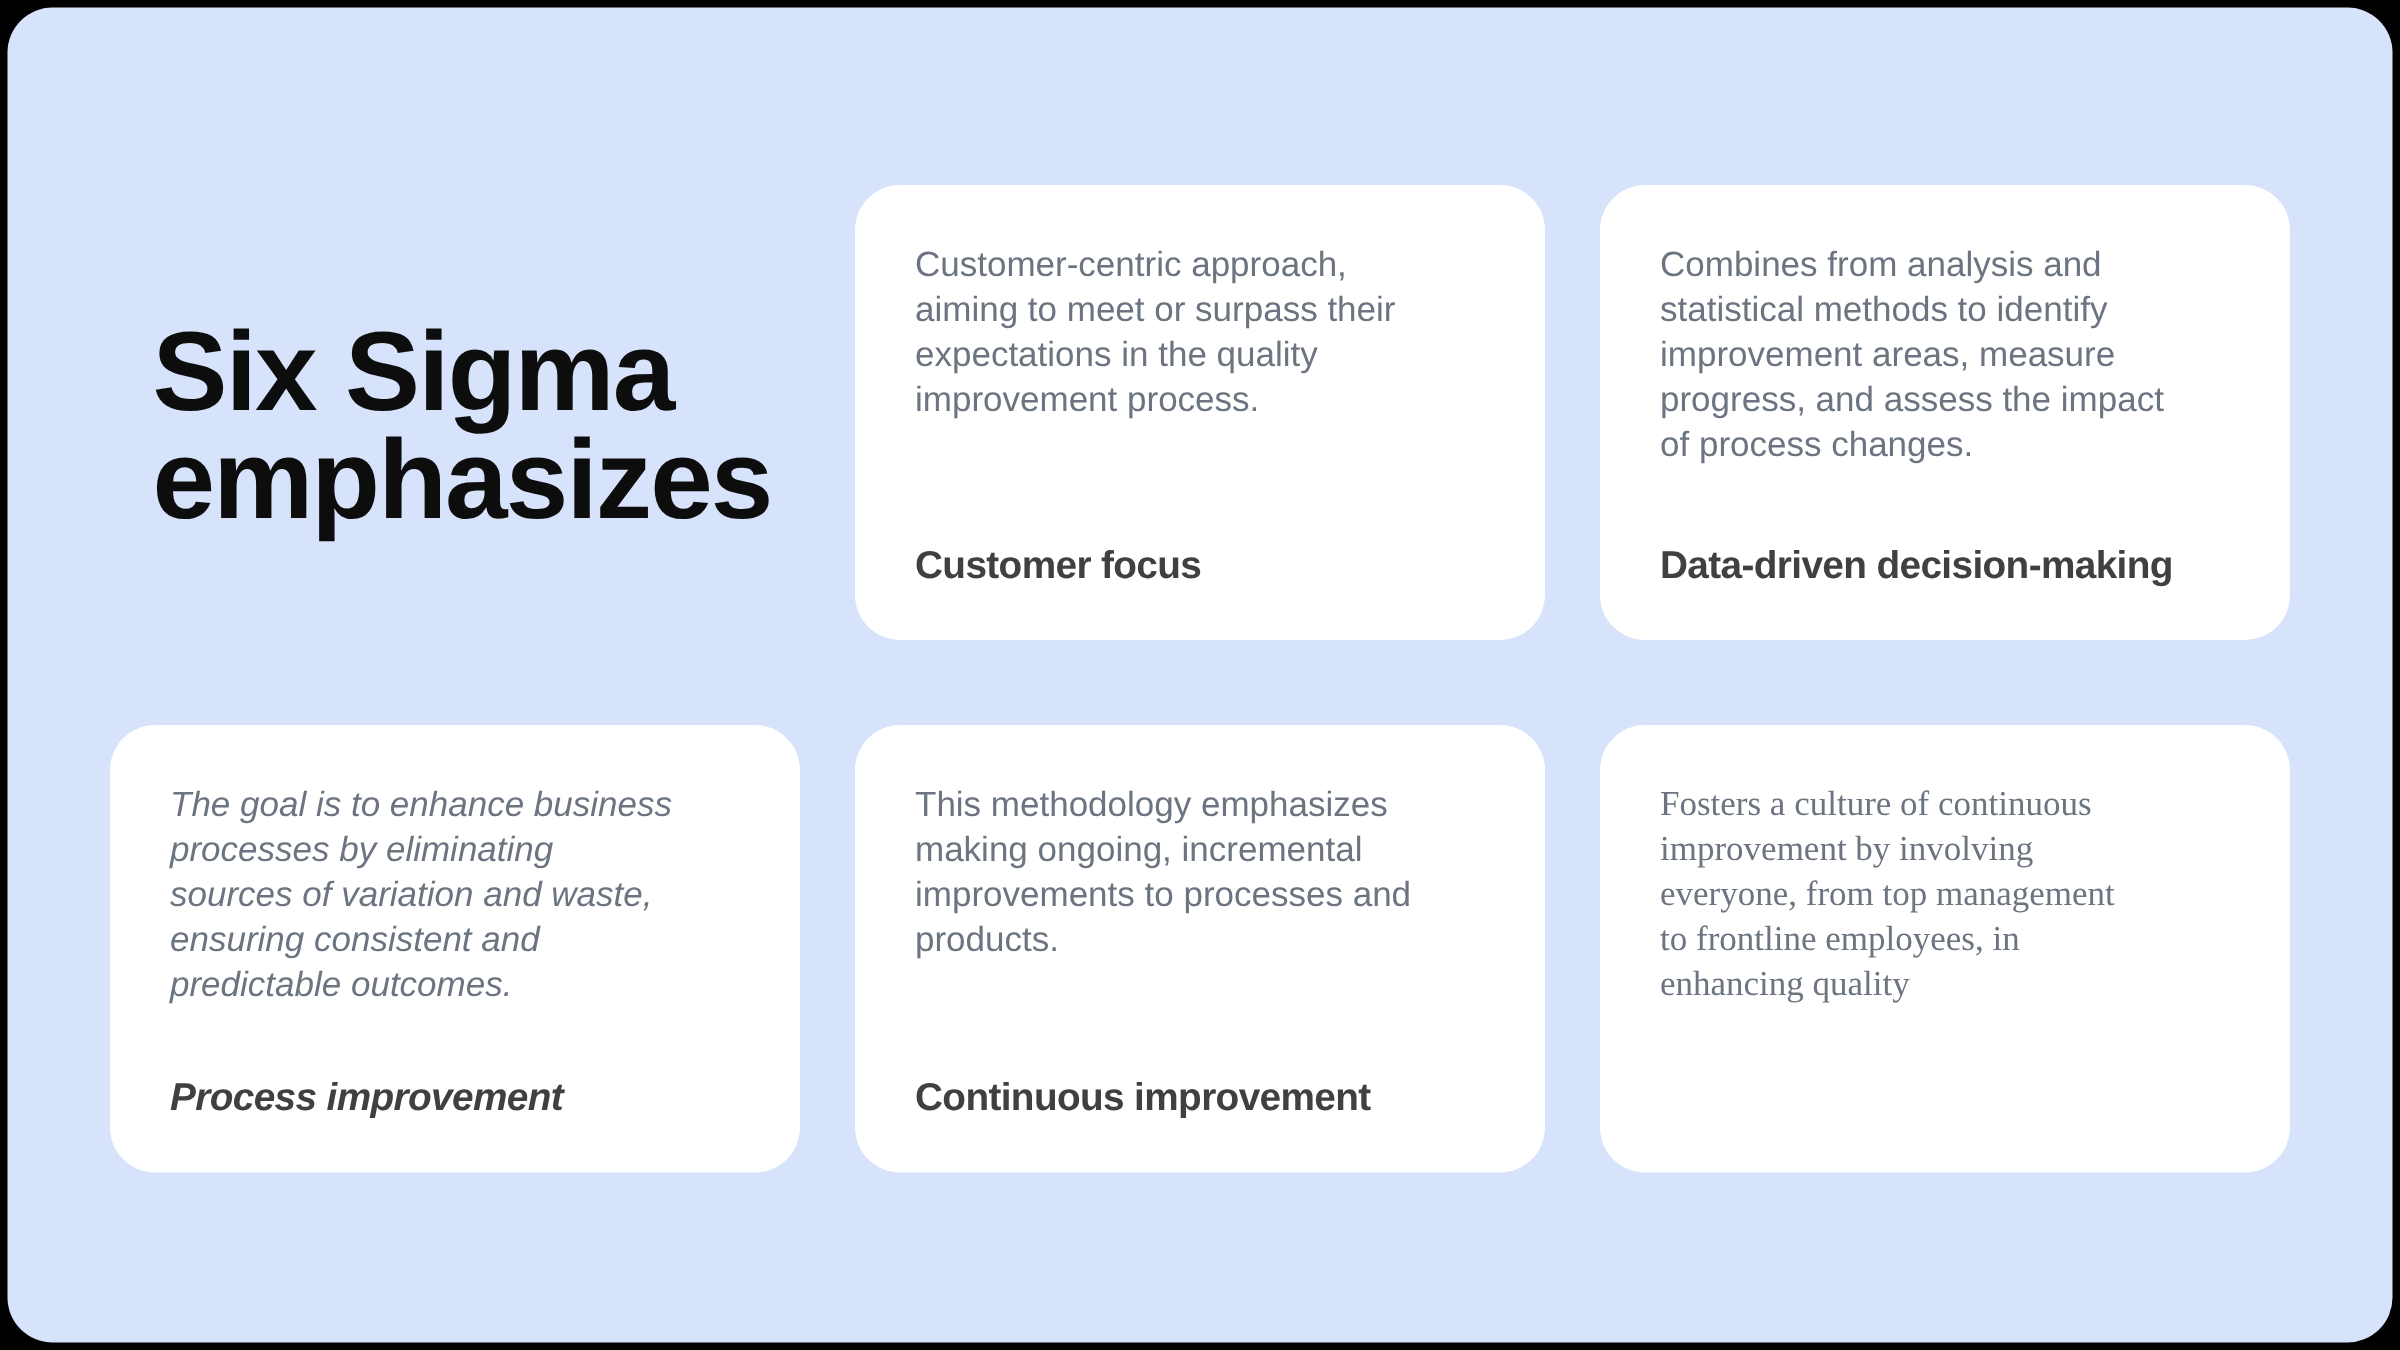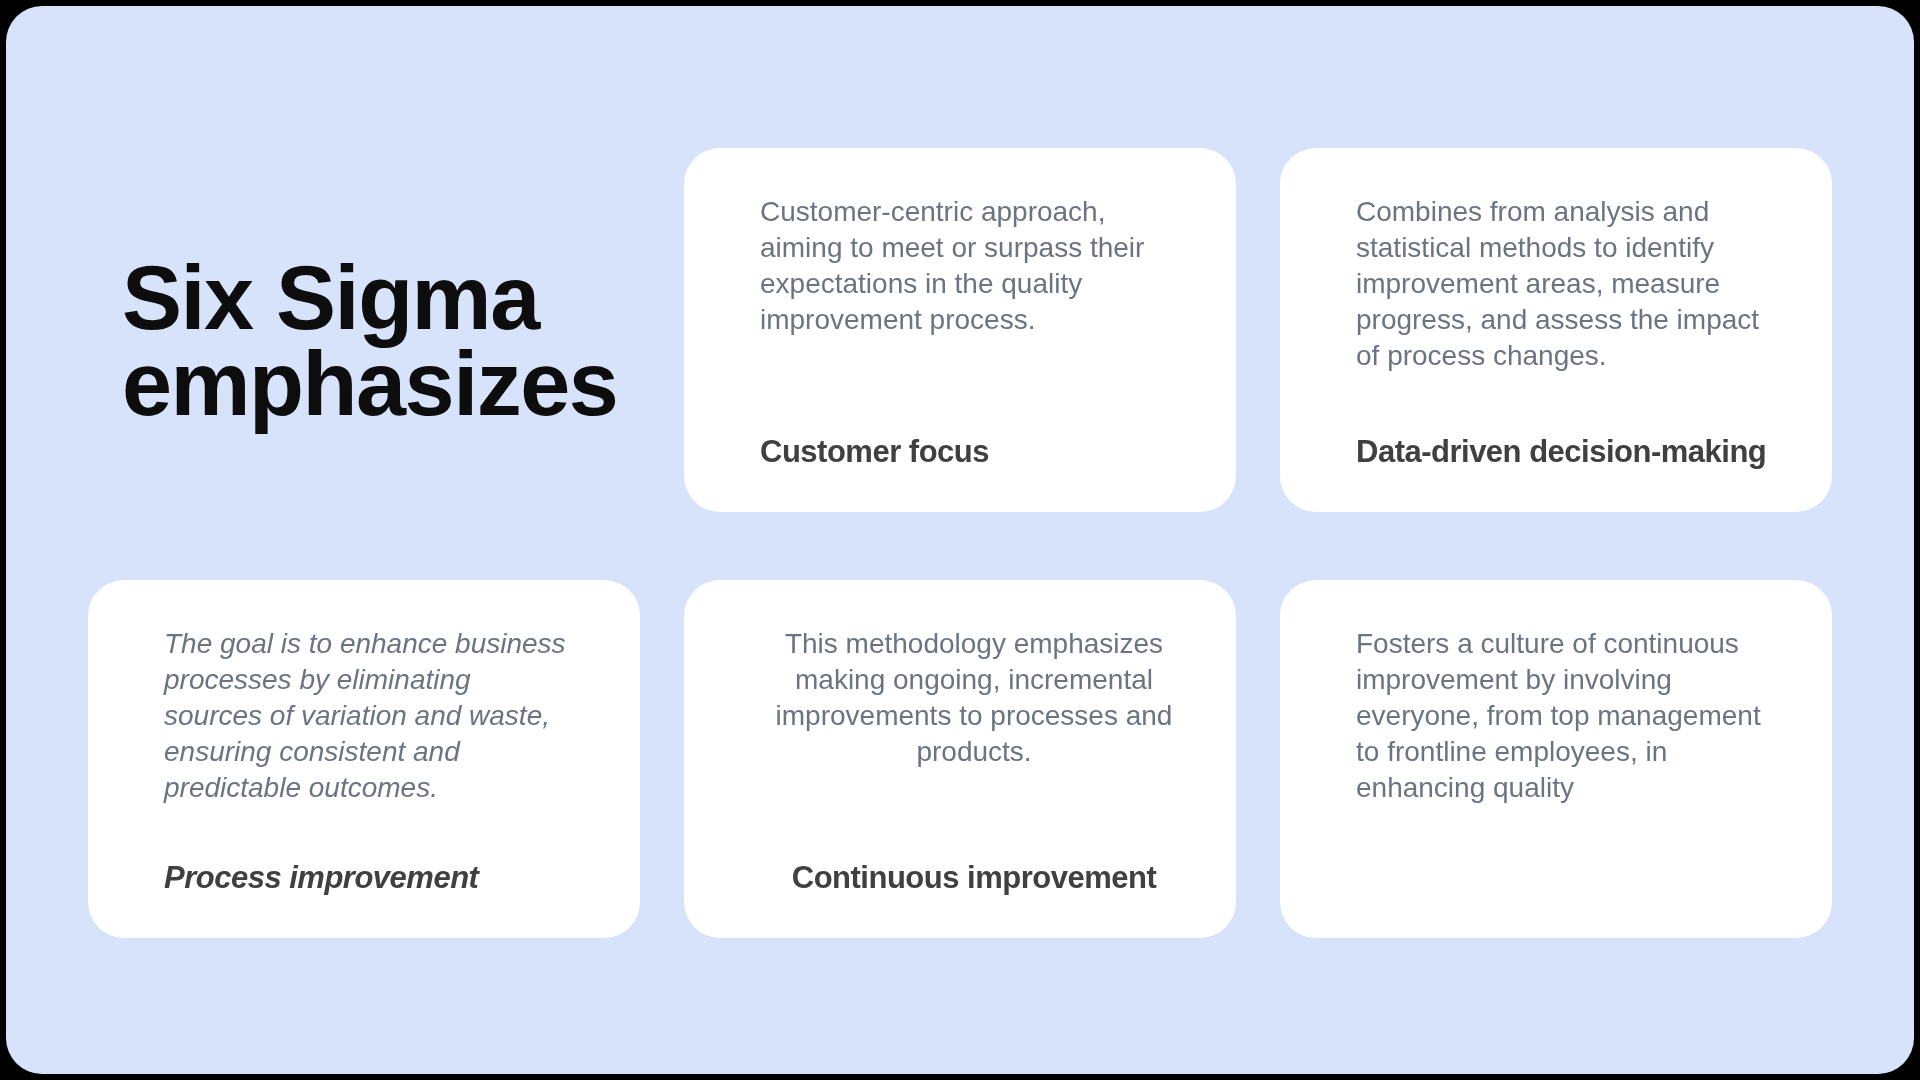--- a/index.html
+++ b/index.html
@@ -52,31 +52,31 @@
     letter-spacing: -1.5px;
     color: #0d0d0d;
     margin-top: 22px;
   }
 
   .page-title span { display: block; }
 
   .card {
     background: #ffffff;
     border-radius: 36px;
-    padding: 46px 48px 42px 76px;
+    padding: 46px 48px 42px 48px;
     display: flex;
     flex-direction: column;
     justify-content: space-between;
   }
 
   .r1c2 { grid-column: 2; grid-row: 1; }
   .r1c3 { grid-column: 3; grid-row: 1; }
   .r2c1 { grid-column: 1; grid-row: 2; font-style: italic; }
-  .r2c2 { grid-column: 2; grid-row: 2; text-align: center; }
-  .r2c3 { grid-column: 3; grid-row: 2; }
+  .r2c2 { grid-column: 2; grid-row: 2; }
+  .r2c3 { grid-column: 3; grid-row: 2; font-family: Liberation Serif, serif; }
 
   .card-description {
     font-size: 28px;
     line-height: 36px;
     color: #6b7480;
     white-space: pre-line;
   }
 
   .card-title {
     font-size: 31px;

